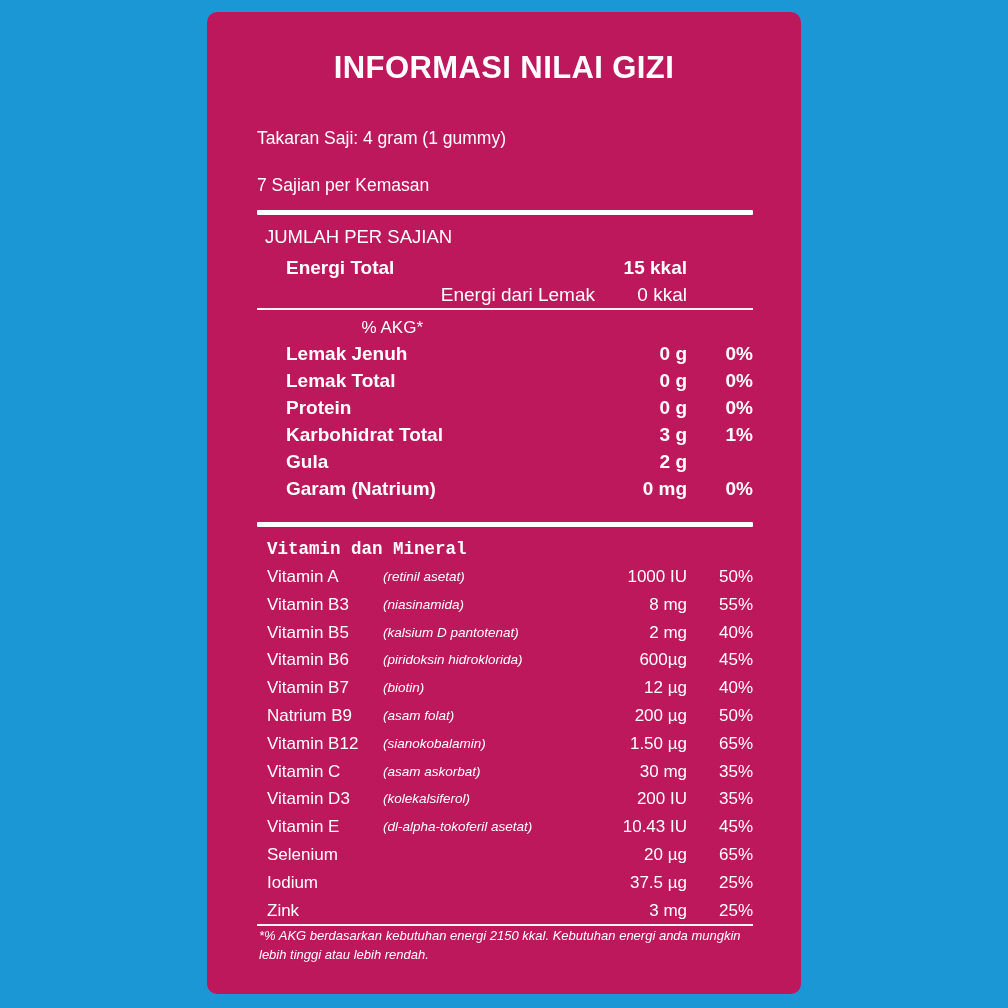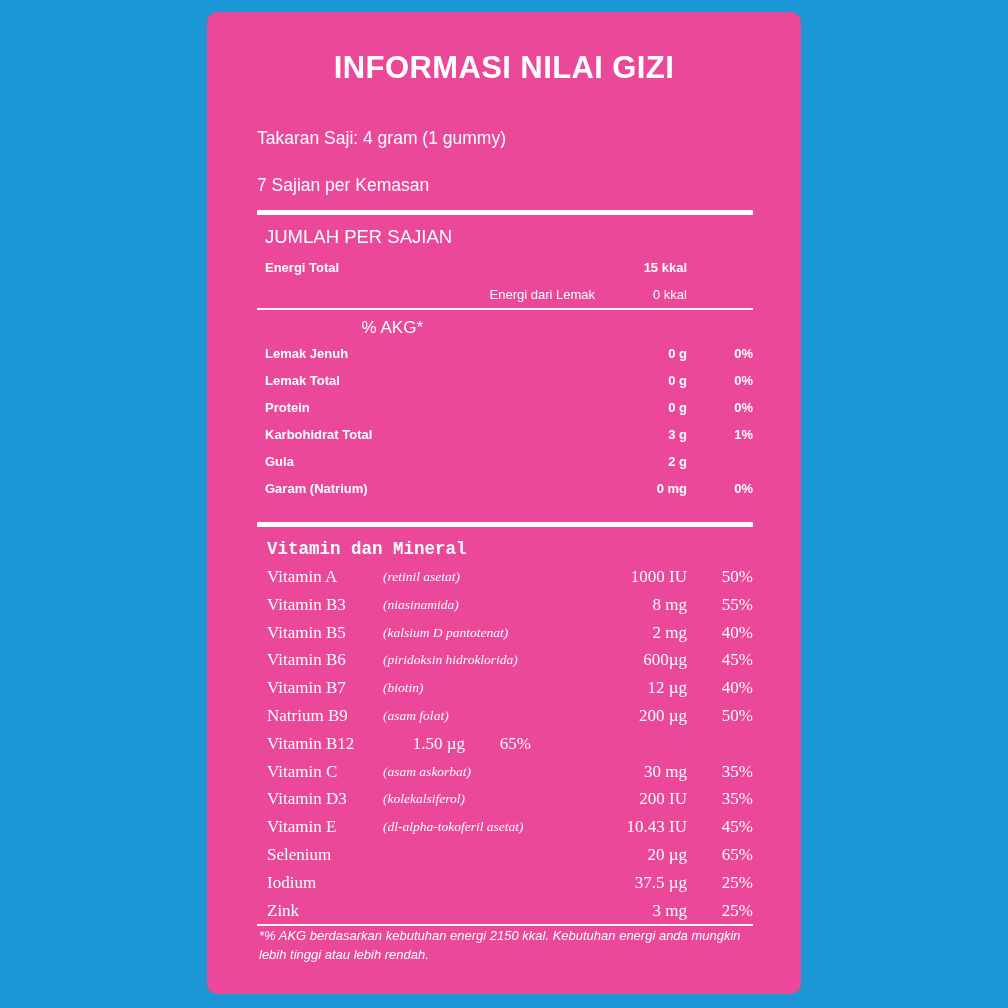--- a/index.html
+++ b/index.html
@@ -12,21 +12,21 @@
     background: #1b97d6;
     font-family: "Liberation Sans", sans-serif;
     overflow: hidden;
   }
   .panel {
     position: absolute;
     left: 207px;
     top: 12px;
     width: 594px;
     height: 982px;
-    background: #ec4899;
+    background: #be185d;
     border-radius: 10px;
     color: #ffffff;
     box-sizing: border-box;
     padding: 0;
   }
   .title {
     text-align: center;
     font-size: 31px;
     font-weight: bold;
     letter-spacing: 0.4px;
@@ -58,23 +58,24 @@
     opacity: 0.95;
   }
   .section-head {
     font-size: 18.5px;
     margin: 11px 0 6px 8px;
     color: #ffffff;
   }
   .row {
     display: flex;
     align-items: baseline;
-    font-size: 13px;
+    font-size: 19px;
     line-height: 27px;
     padding-left: 8px;
+    margin-left: 21px;
   }
   .row .label {
     flex: 1 1 auto;
     white-space: nowrap;
   }
   .row .val {
     width: 92px;
     text-align: right;
     white-space: nowrap;
   }
@@ -106,21 +107,20 @@
     font-weight: bold;
     margin: 12px 0 4px 10px;
     font-family: Liberation Mono, monospace;
   }
   .vrow {
     display: flex;
     align-items: center;
     font-size: 17px;
     line-height: 27.8px;
     padding-left: 10px;
-    font-family: Liberation Serif, serif;
   }
   .vrow .vname {
     width: 112px;
     white-space: nowrap;
   }
   .vrow .vdesc {
     flex: 1 1 auto;
     font-size: 13.5px;
     font-style: italic;
     padding-left: 4px;
@@ -249,20 +249,21 @@
           <span class="vpct">40%</span>
         </div>
         <div class="vrow">
           <span class="vname">Natrium B9</span>
           <span class="vdesc">(asam folat)</span>
           <span class="vval">200 µg</span>
           <span class="vpct">50%</span>
         </div>
         <div class="vrow">
           <span class="vname">Vitamin B12</span>
+          <span class="vdesc">(sianokobalamin)</span>
           <span class="vval">1.50 µg</span>
           <span class="vpct">65%</span>
         </div>
         <div class="vrow">
           <span class="vname">Vitamin C</span>
           <span class="vdesc">(asam askorbat)</span>
           <span class="vval">30 mg</span>
           <span class="vpct">35%</span>
         </div>
         <div class="vrow">

